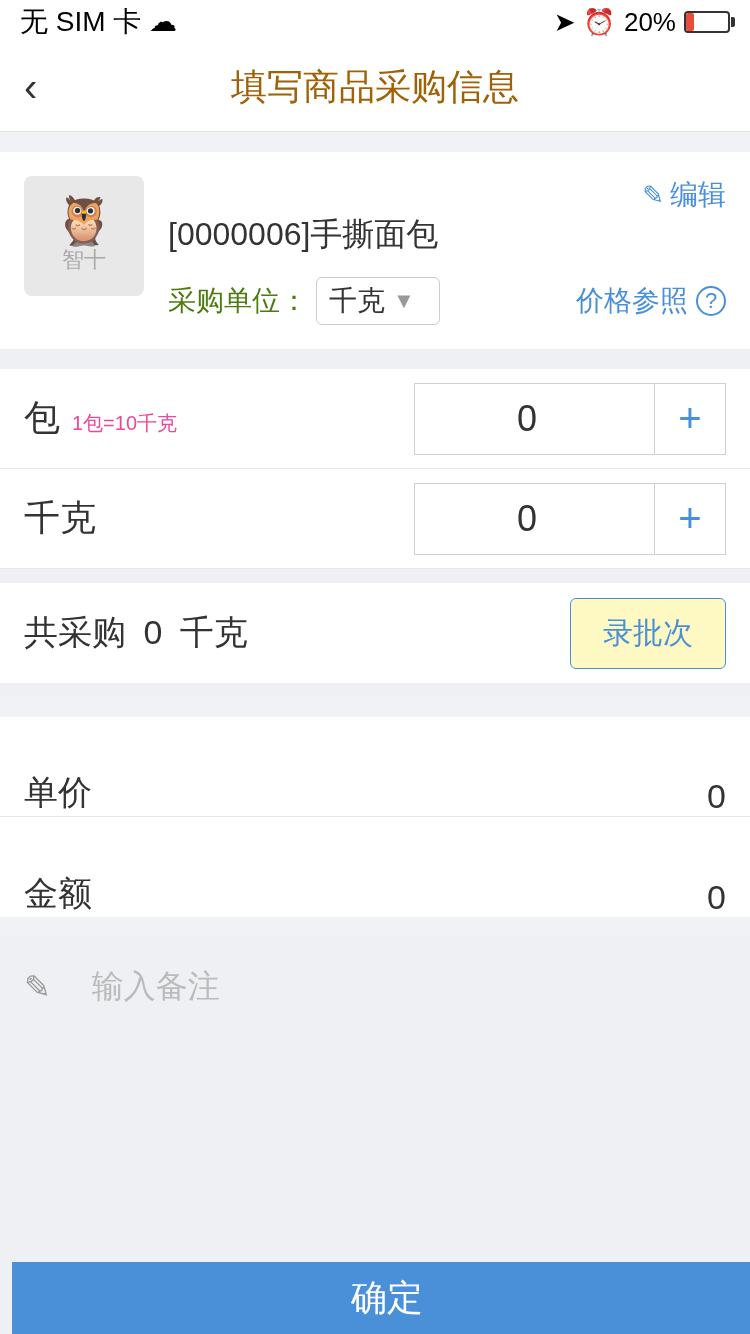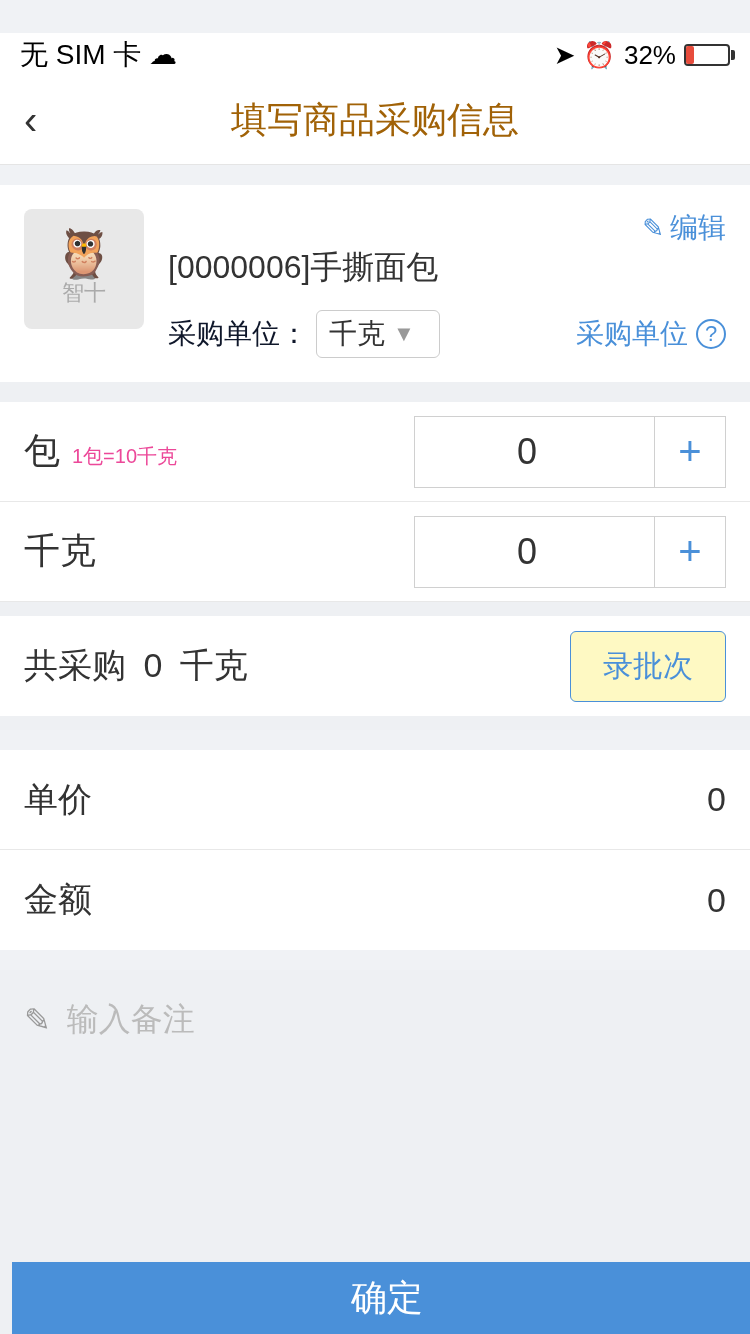--- a/index.html
+++ b/index.html
@@ -16,21 +16,20 @@
     .status-bar {
       width: 100%;
       height: 44px;
       background: #fff;
       display: flex;
       align-items: center;
       justify-content: space-between;
       padding: 0 20px;
       font-size: 28px;
       color: #000;
-      margin-top: 33px;
     }
     .status-left { display: flex; align-items: center; gap: 10px; }
     .status-center { font-weight: 500; font-size: 30px; }
     .status-right { display: flex; align-items: center; gap: 8px; font-size: 26px; }
     .battery {
       width: 46px; height: 22px; border: 2px solid #333; border-radius: 4px;
       position: relative; display: inline-flex; align-items: center;
     }
     .battery::after {
       content: ''; position: absolute; right: -7px; top: 50%; transform: translateY(-50%);
@@ -121,21 +120,21 @@
     }
     .edit-icon-small {
       font-size: 26px;
     }
     .product-unit-row {
       display: flex;
       align-items: center;
       justify-content: space-between;
       margin-top: 20px;
     }
-    .unit-label { font-size: 28px; color: #0f172a; }
+    .unit-label { font-size: 28px; color: #4d7c0f; }
     .unit-select {
       border: 1px solid #ccc;
       border-radius: 6px;
       padding: 4px 24px 4px 12px;
       font-size: 28px;
       color: #333;
       background: #fff;
       position: relative;
       display: inline-flex;
       align-items: center;
@@ -245,21 +244,21 @@
       cursor: pointer;
     }
 
     
     .price-section {
       background: #fff;
       margin-top: 20px;
     }
     .price-row {
       display: flex;
-      align-items: center;
+      align-items: flex-end;
       justify-content: space-between;
       padding: 0 24px;
       height: 100px;
       border-bottom: 1px solid #e8e8e8;
     }
     .price-row:last-child { border-bottom: none; }
     .price-row-label {
       font-size: 34px;
       color: #333;
     }
@@ -272,21 +271,21 @@
     .notes-section {
       background: #eef0f3;
       margin-top: 20px;
       padding: 28px 24px;
       display: flex;
       align-items: center;
       gap: 16px;
       min-height: 100px;
     }
     .notes-icon { font-size: 32px; color: #999; }
-    .notes-placeholder { font-size: 32px; color: #bbb; }
+    .notes-placeholder { font-size: 32px; color: #bbb; margin-left: 25px; }
 
     
     .content-bottom {
       background: #eef0f3;
       flex: 1;
       min-height: 300px;
     }
 
     
     .confirm-bar {
@@ -319,21 +318,21 @@
 
 <div class="page-wrapper">
 
   <div class="status-bar">
     <div class="status-left">
       <span>无 SIM 卡 ☁</span>
     </div>
     <div class="status-right">
       <span>➤</span>
       <span>⏰</span>
-      <span>32%</span>
+      <span>20%</span>
       <span class="battery">
         <span class="battery-fill"></span>
       </span>
     </div>
   </div>
 
   <div class="nav-bar">
     <span class="nav-back">‹</span>
     <span class="nav-title">填写商品采购信息</span>
   </div>
@@ -355,21 +354,21 @@
       </div>
       <div class="product-unit-row">
         <div style="display:flex;align-items:center;gap:8px;">
           <span class="unit-label">采购单位：</span>
           <span class="unit-select">
             <span>千克</span>
             <span class="unit-select-arrow">▼</span>
           </span>
         </div>
         <div class="price-ref">
-          <span>采购单位</span>
+          <span>价格参照</span>
           <span class="price-ref-help">?</span>
         </div>
       </div>
     </div>
   </div>
 
   <div class="section-divider"></div>
 
   <div class="input-section">
 

